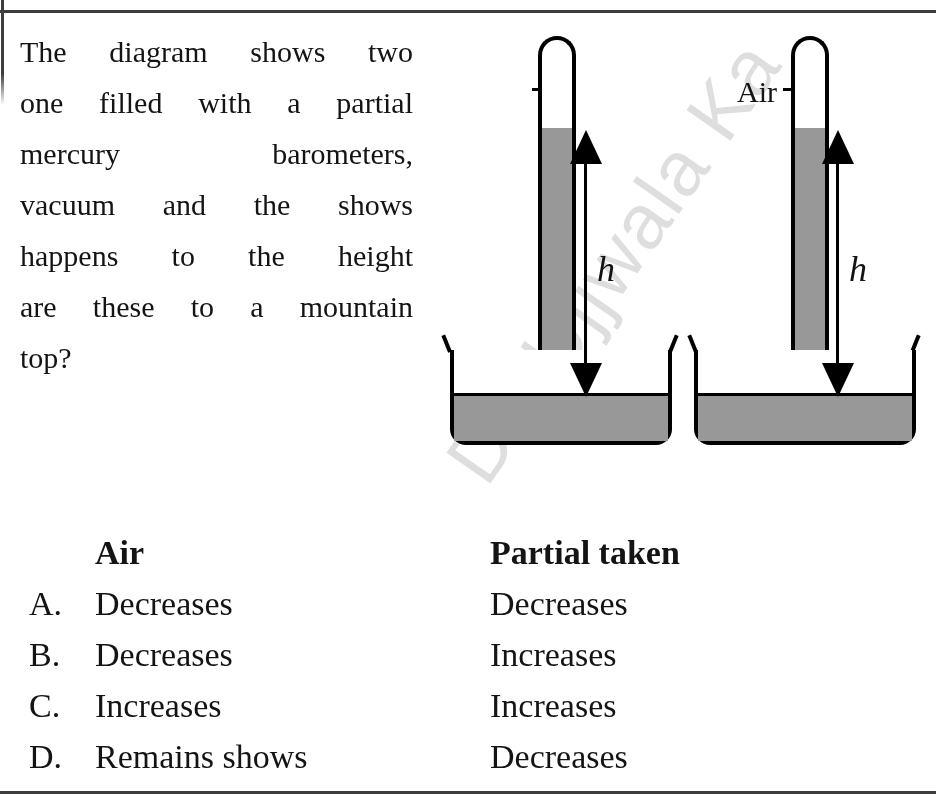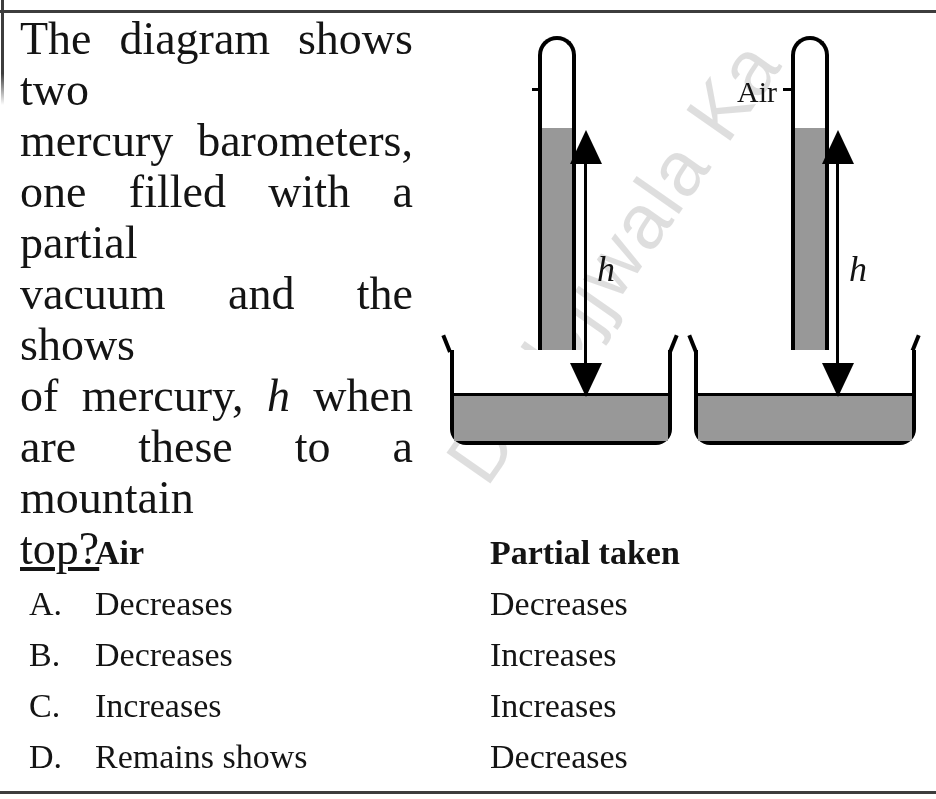--- a/index.html
+++ b/index.html
@@ -15,24 +15,24 @@
     background:linear-gradient(#3d3d3d 70%,rgba(61,61,61,0));}
   
   .watermark{
     position:absolute;left:465px;top:428px;white-space:nowrap;
     font-family:"Liberation Sans","DejaVu Sans",sans-serif;
     font-size:78px;font-weight:500;letter-spacing:2px;
     transform:rotate(-55deg);transform-origin:left center;
     color:rgba(0,0,0,0.13);pointer-events:none;z-index:0;
   }
   
-  .question{position:absolute;left:20px;top:13px;width:393px;
-    font-size:46px;line-height:51px;z-index:2;}
+  .question{position:absolute;left:20px;top:26px;width:393px;
+    font-size:30px;line-height:51px;z-index:2;}
   .qline{text-align:justify;text-align-last:justify;}
-  .qline.lastline{text-align-last:left;text-decoration:underline;}
+  .qline.lastline{text-align-last:left;}
   .qline i{font-style:italic;}
   
   .diagram{position:absolute;inset:0;z-index:1;}
   .tube{position:absolute;width:38px;box-sizing:border-box;background:#fff;
     border:4px solid #000;border-bottom:none;border-radius:19px 19px 0 0;}
   .tube .mercury-col{position:absolute;left:0;right:0;bottom:0;}
   .basin{position:absolute;width:222px;height:95px;box-sizing:border-box;background:#fff;
     border:4px solid #000;border-top:none;border-radius:0 0 16px 16px;}
   .basin .mercury-pool{position:absolute;left:0;right:0;bottom:0;top:43px;
     border-top:3px solid #000;}
@@ -59,24 +59,24 @@
 <div class="page">
 
   <div class="rule top"></div>
   <div class="rule bottom"></div>
   <div class="left-edge"></div>
 
   <div class="watermark">Dr. Ujjwala Ka</div>
 
   <div class="question">
     <div class="qline">The diagram shows two</div>
+    <div class="qline">one filled with a partial</div>
     <div class="qline">mercury barometers,</div>
-    <div class="qline">one filled with a partial</div>
     <div class="qline">vacuum and the shows</div>
-    <div class="qline"><span>of mercury,</span> <i>h</i> <span>when</span></div>
+    <div class="qline">happens to the height</div>
     <div class="qline">are these to a mountain</div>
     <div class="qline lastline">top?</div>
   </div>
 
   <div class="diagram">
 
     <div class="tick" style="left:532px;top:88px;width:31px;"></div>
     <div class="tube" style="left:538px;top:36px;height:361px;">
       <div class="mercury-col" style="top: 88px; background-color: rgb(152, 152, 152);"></div>
     </div>

